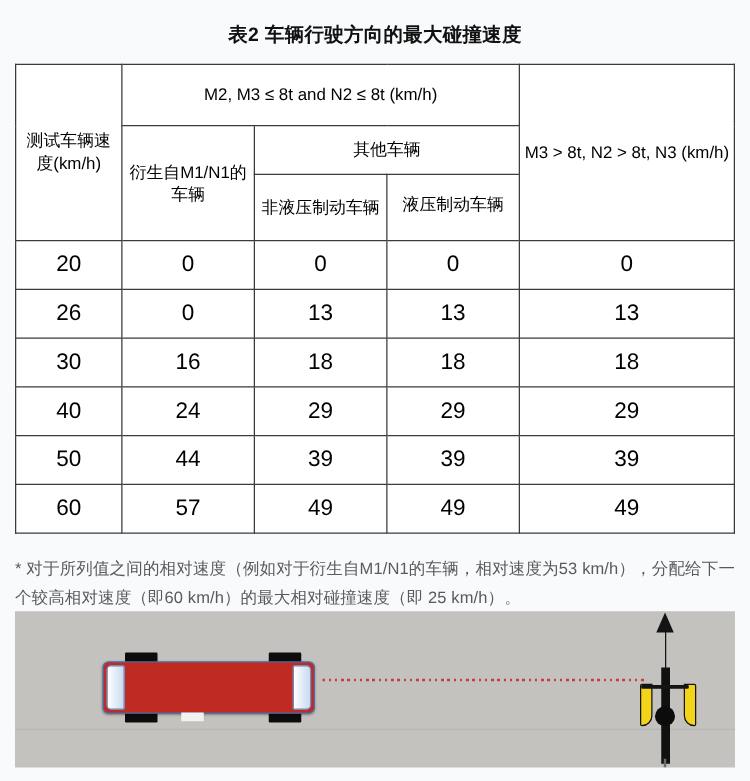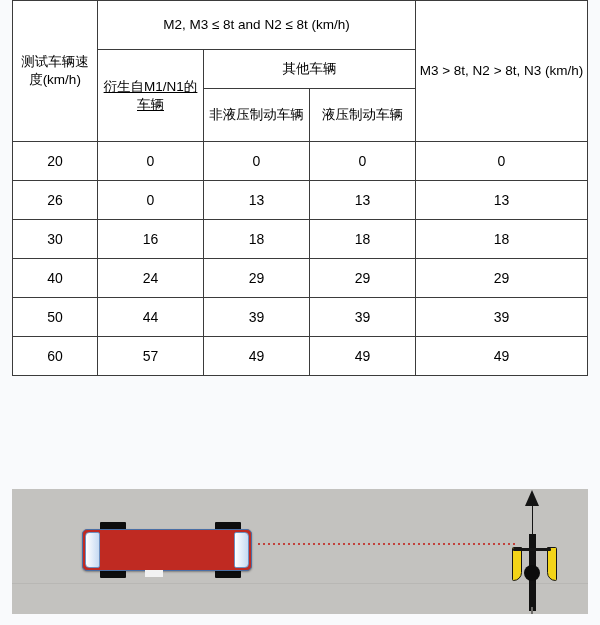--- a/index.html
+++ b/index.html
@@ -50,53 +50,53 @@
     text-align: center;
     vertical-align: middle;
     font-weight: normal;
     font-size: 13.5px;
     color: #000000;
     padding: 4px 3px;
     line-height: 1.32;
   }
   table.speed-table td.data-cell {
     height: 30px;
-    font-size: 14px;
+    font-size: 18px;
   }
   th.hdr-testspeed {
     width: 78px;
     font-size: 13px;
     line-height: 1.45;
   }
   th.hdr-group-m2 {
     font-size: 14px;
   }
   th.hdr-group-m3 {
     font-size: 13.5px;
     width: 165px;
     line-height: 1.4;
   }
   th.hdr-derived {
     width: 113px;
     font-size: 13.5px;
     line-height: 1.4;
-    text-decoration: underline;
   }
   th.hdr-other {
     font-size: 13.5px;
   }
   th.hdr-nonhydraulic {
     width: 117px;
     font-size: 13px;
     line-height: 1.4;
   }
   th.hdr-hydraulic {
     width: 103px;
     font-size: 13px;
     line-height: 1.4;
+    font-family: Liberation Mono, monospace;
   }
   .row-h1 th { height: 40px; }
   .row-h2 th { height: 30px; }
   .row-h3 th { height: 44px; }
 
   
   .footnote {
     margin: 16px 12px 0 12px;
     font-size: 13.2px;
     line-height: 1.75;
@@ -255,20 +255,21 @@
     width: 1.6px;
     height: 7px;
     background: #6d6c69;
   }
 </style>
 </head>
 <body>
 
 <div class="page">
 
+  <div class="table-title">表2 车辆行驶方向的最大碰撞速度</div>
 
   <div class="table-wrap">
     <table class="speed-table">
       <thead>
         <tr class="row-h1">
           <th class="hdr-testspeed" rowspan="3">测试车辆速度(km/h)</th>
           <th class="hdr-group-m2" colspan="3">M2, M3 ≤ 8t and N2 ≤ 8t (km/h)</th>
           <th class="hdr-group-m3" rowspan="3">M3 &gt; 8t, N2 &gt; 8t, N3 (km/h)</th>
         </tr>
         <tr class="row-h2">
@@ -320,20 +321,21 @@
           <td class="data-cell">60</td>
           <td class="data-cell">57</td>
           <td class="data-cell">49</td>
           <td class="data-cell">49</td>
           <td class="data-cell">49</td>
         </tr>
       </tbody>
     </table>
   </div>
 
+  <div class="footnote">* 对于所列值之间的相对速度（例如对于衍生自M1/N1的车辆，相对速度为53 km/h），分配给下一个较高相对速度（即60 km/h）的最大相对碰撞速度（即 25 km/h）。</div>
 
   <div class="illustration">
     <div class="road-line"></div>
 
     <div class="car">
       <div class="wheel rl"></div>
       <div class="wheel rr"></div>
       <div class="wheel fl"></div>
       <div class="wheel fr"></div>
       <div class="car-body">

